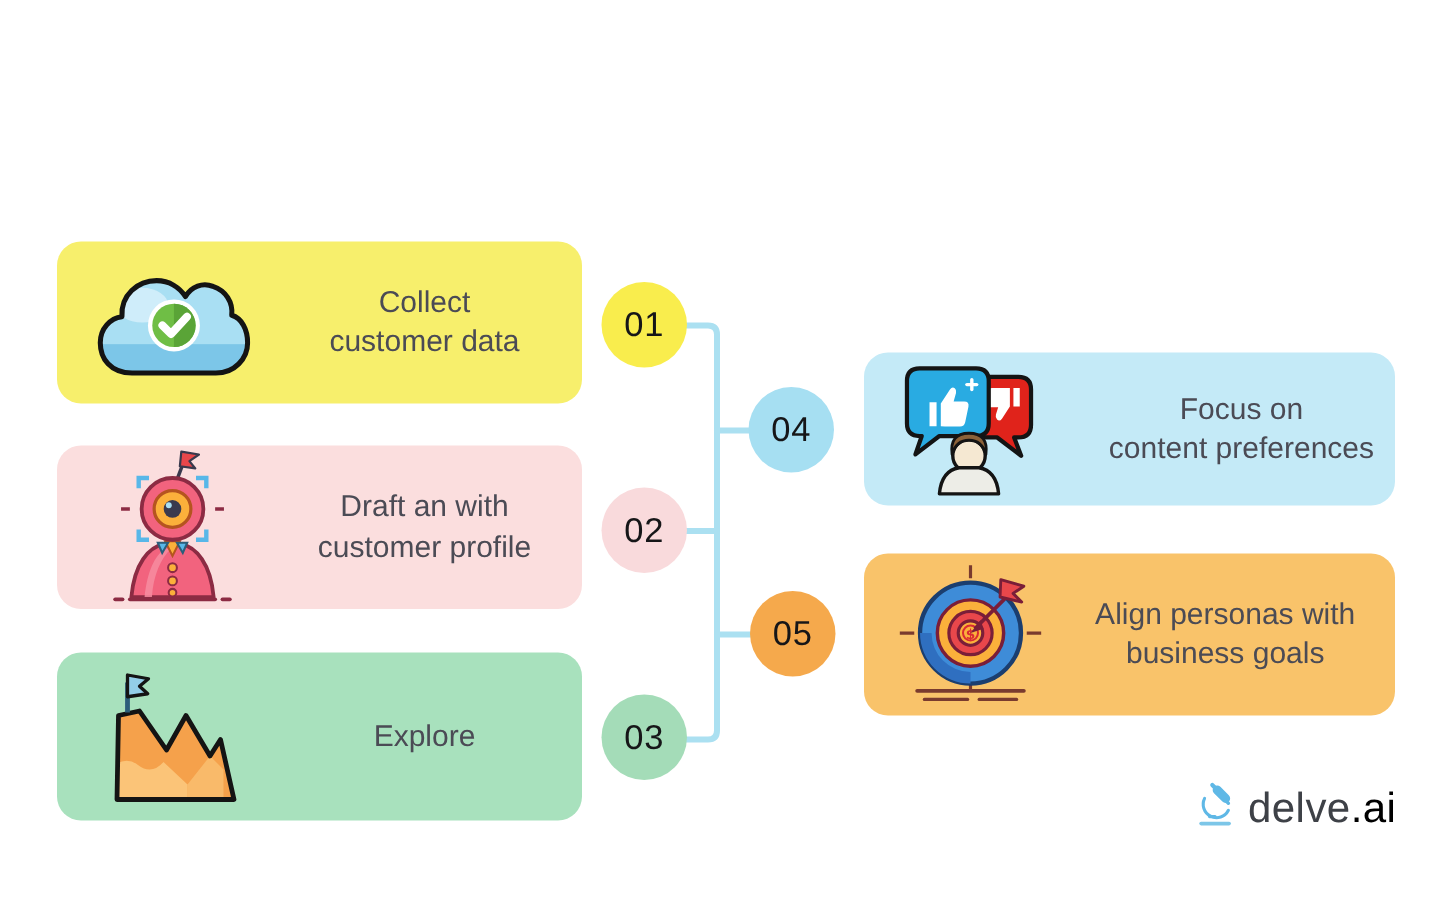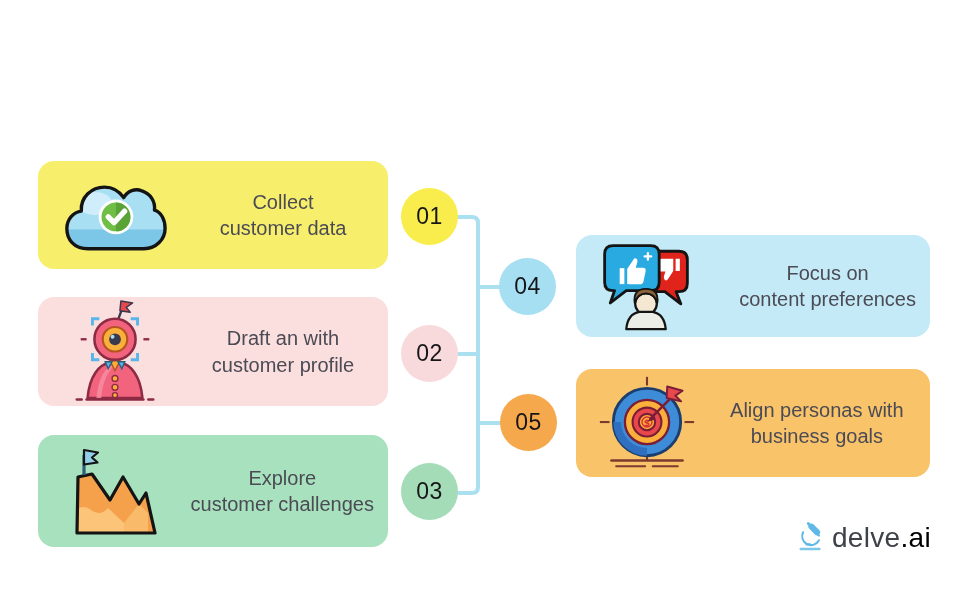--- a/index.html
+++ b/index.html
@@ -121,21 +121,20 @@
           <path d="M8,68 Q18,58 27,65 Q36,72 44,63 L60,78 L60,92 L8,92 Z" fill="#FBC478"></path>
           <path d="M60,78 L75,59 L84,68 L84,92 L60,92 Z" fill="#FBC478" opacity="0.7"></path>
         </g>
         <polygon points="13,88 14,32 28,29 46,55 59,32 75,59 82,48 91,88" fill="none" stroke="#141414" stroke-width="3.2" stroke-linejoin="round"></polygon>
         <line x1="20" y1="30" x2="20" y2="10" stroke="#2C5E7A" stroke-width="3.2"></line>
         <polygon points="20,5 34,7.5 28,12.5 33.5,17.5 20,19.5" fill="#93CEE8" stroke="#141414" stroke-width="2.2" stroke-linejoin="round"></polygon>
       </svg>
     </div>
     <div class="label">
       <span>Explore</span>
-        <span>customer challenges</span>
     </div>
   </div>
 
   <div class="box right box4" style="background: rgb(196, 234, 247);">
     <div class="icon-wrap">
       <svg viewBox="0 0 100 96" width="94" height="92">
         <path d="M59,11 H85 Q94,11 94,20 V45 Q94,54 85,54 H82 L87,67 L70,54 H59 Q50,54 50,45 V20 Q50,11 59,11 Z" fill="#E0231B" stroke="#141414" stroke-width="3" stroke-linejoin="round"></path>
         <path d="M86,19 v13 h-4.5 V19 Z" fill="#ffffff"></path>
         <path d="M79,19 v13 l-5.5,8.5 q-1.8,2.6 -3.6,0.8 q-1.4,-1.4 -0.8,-3.6 l1.6,-5.2 h-6.5 q-3.6,0 -3,-3.6 l1.6,-7 q0.7,-2.9 3.6,-2.9 Z" fill="#ffffff"></path>
         <line x1="57" y1="47" x2="62" y2="47" stroke="#ffffff" stroke-width="2.5" stroke-linecap="round"></line>

